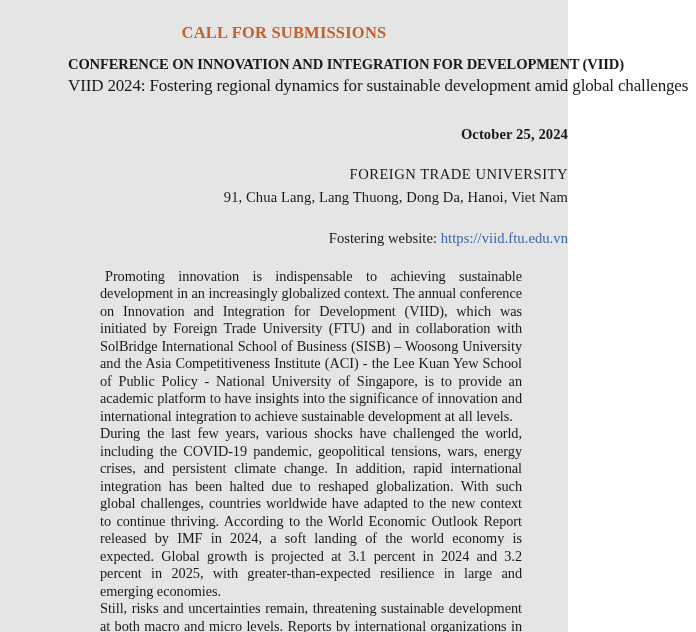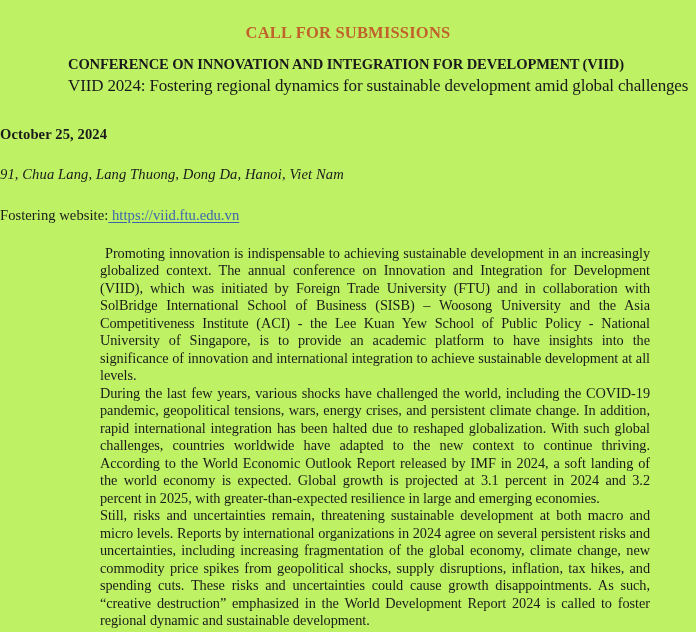--- a/index.html
+++ b/index.html
@@ -9,26 +9,26 @@
   }
   body {
     width: 696px;
     height: 632px;
     overflow: hidden;
     font-family: "Liberation Serif", "DejaVu Serif", serif;
     color: #1a1a1a;
     -webkit-font-smoothing: antialiased;
   }
   .page {
-    width: 696px;
+    width: 568px;
     height: 632px;
     position: relative;
     box-sizing: border-box;
     padding: 0;
-    background: #bef264;
+    background: #e5e5e5;
   }
 
   
   .doc-title {
     text-align: center;
     font-weight: bold;
     font-size: 16.5px;
     letter-spacing: 0.2px;
     color: #C1612C;
     margin: 0;
@@ -53,46 +53,44 @@
     font-size: 17px;
     line-height: 1.33;
     letter-spacing: -0.15px;
     color: #1a1a1a;
     white-space: nowrap;
     margin-top: 1px;
   }
 
   
   .meta {
-    text-align: left;
+    text-align: right;
     font-size: 14.6px;
     color: #1a1a1a;
     line-height: 1.3;
   }
   .meta-date {
     font-weight: bold;
     margin-top: 27px;
     letter-spacing: 0.1px;
   }
   .meta-org {
     margin-top: 21px;
     letter-spacing: 0.5px;
   }
   .meta-address {
-    margin-top: 21px;
+    margin-top: 4px;
     letter-spacing: 0.1px;
-    font-style: italic;
   }
   .meta-website {
     margin-top: 22px;
     letter-spacing: 0.05px;
   }
   .weblink {
     color: #3C64AE;
-    text-decoration: underline;
     text-underline-offset: 2px;
   }
 
   
   .body-text {
     margin-top: 20px;
     padding-left: 100px;
     padding-right: 46px;
     text-align: justify;
     text-justify: inter-word;
@@ -117,20 +115,21 @@
 
   <h1 class="doc-title">CALL FOR SUBMISSIONS</h1>
 
   <div class="conf-block">
     <div class="conf-name">CONFERENCE ON INNOVATION AND INTEGRATION FOR DEVELOPMENT (VIID)</div>
     <div class="conf-theme">VIID 2024: Fostering regional dynamics for sustainable development amid global challenges</div>
   </div>
 
   <div class="meta meta-date">October 25, 2024</div>
 
+  <div class="meta meta-org">FOREIGN TRADE UNIVERSITY</div>
 
   <div class="meta meta-address">91, Chua Lang, Lang Thuong, Dong Da, Hanoi, Viet Nam</div>
 
   <div class="meta meta-website">
     <span>Fostering website:</span><span class="weblink"> https://viid.ftu.edu.vn</span>
   </div>
 
   <div class="body-text">
     <p class="first">Promoting innovation is indispensable to achieving sustainable development in an increasingly globalized context. The annual conference on Innovation and Integration for Development (VIID), which was initiated by Foreign Trade University (FTU) and in collaboration with SolBridge International School of Business (SISB) – Woosong University and the Asia Competitiveness Institute (ACI) - the Lee Kuan Yew School of Public Policy - National University of Singapore, is to provide an academic platform to have insights into the significance of innovation and international integration to achieve sustainable development at all levels.</p>
     <p>During the last few years, various shocks have challenged the world, including the COVID-19 pandemic, geopolitical tensions, wars, energy crises, and persistent climate change. In addition, rapid international integration has been halted due to reshaped globalization. With such global challenges, countries worldwide have adapted to the new context to continue thriving. According to the World Economic Outlook Report released by IMF in 2024, a soft landing of the world economy is expected. Global growth is projected at 3.1 percent in 2024 and 3.2 percent in 2025, with greater-than-expected resilience in large and emerging economies.</p>

